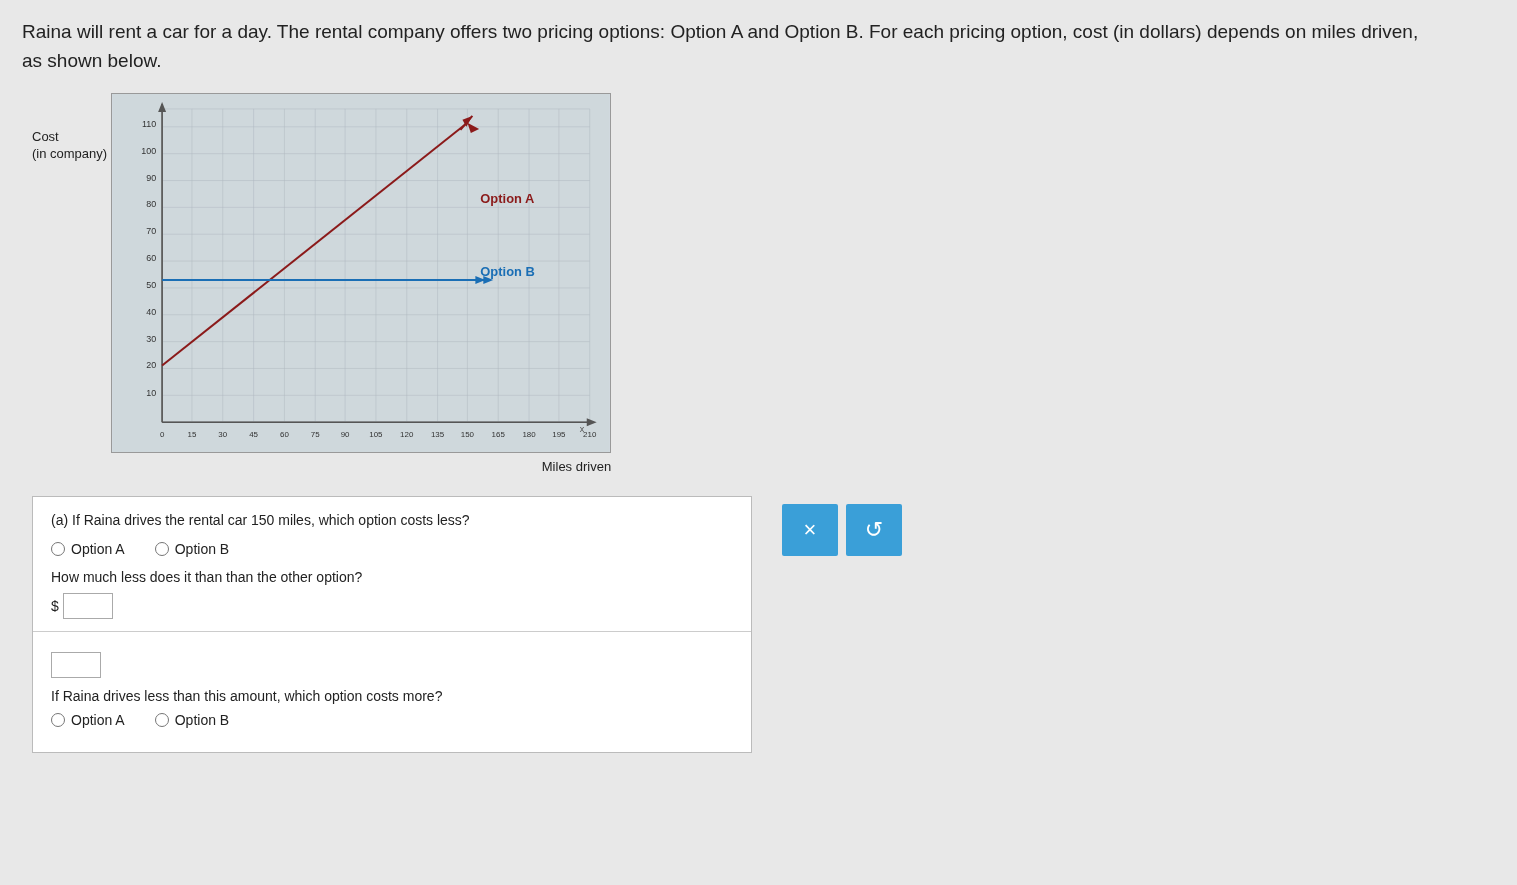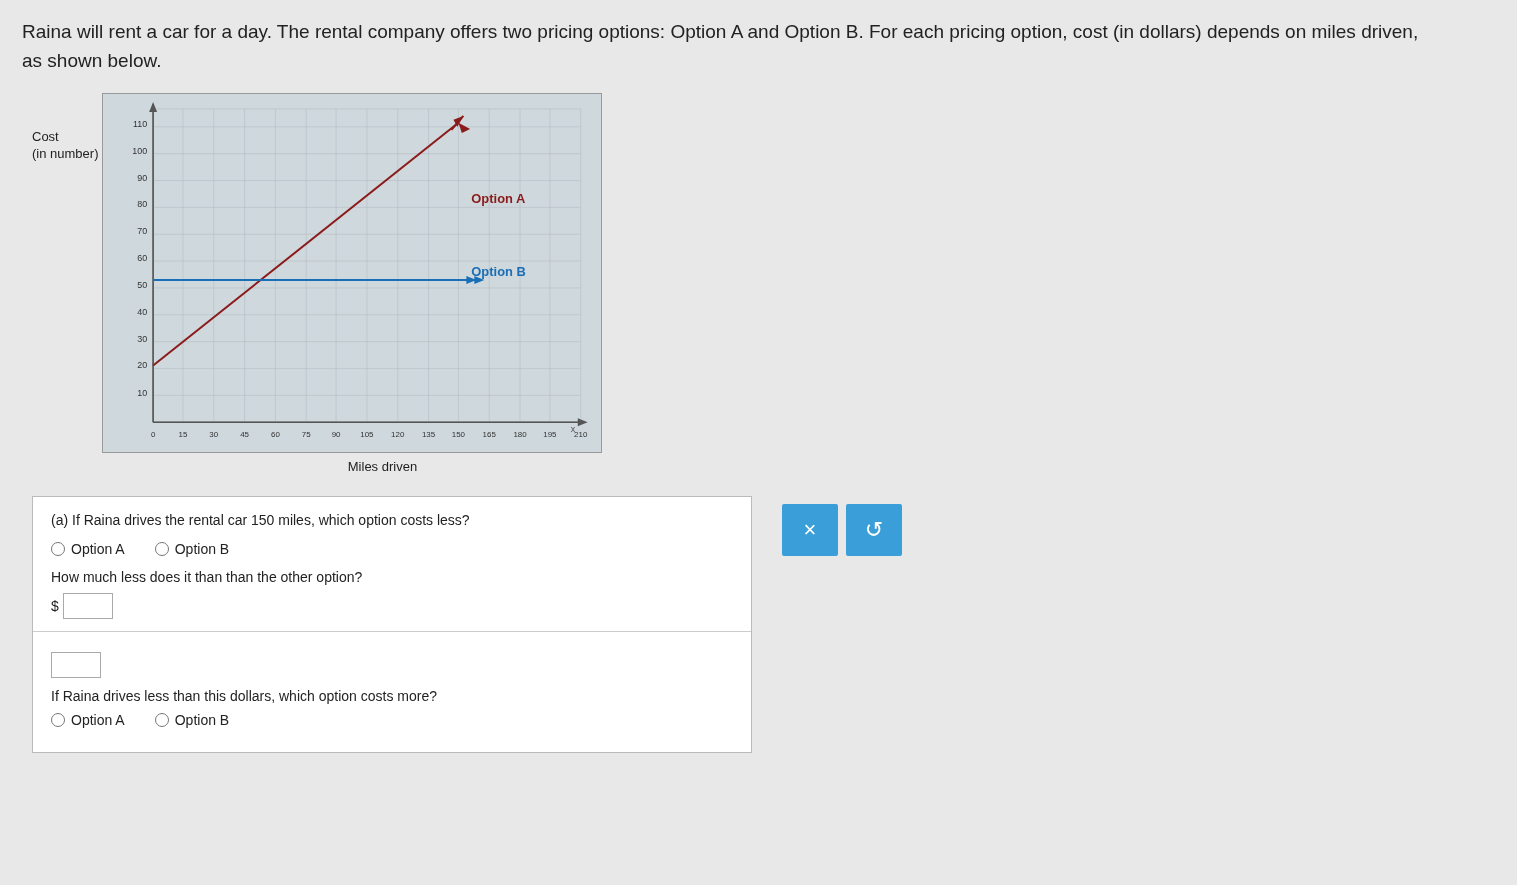--- a/index.html
+++ b/index.html
@@ -36,21 +36,21 @@
       width: 500px;
       height: 360px;
       background: #d6dce4;
       border: 1px solid #999;
     }
     .chart-svg {
       width: 100%;
       height: 100%;
     }
     .x-axis-label {
-      text-align: center;
+      text-align: right;
       font-size: 13px;
       margin-top: 6px;
       margin-left: 60px;
       width: 440px;
     }
     .questions-and-buttons {
       display: flex;
       align-items: flex-start;
       gap: 30px;
       margin-left: 10px;
@@ -154,21 +154,21 @@
     }
   </style>
 </head>
 <body>
 
 <p class="problem-text">Raina will rent a car for a day. The rental company offers two pricing options: Option A and Option B. For each pricing option, cost (in dollars) depends on miles driven, as shown below.</p>
 
 <div class="chart-area">
   <div class="y-axis-label">
     <span>Cost</span><br>
-    <span>(in number)</span>
+    <span>(in company)</span>
   </div>
   <div>
     <div class="chart-container">
       <svg class="chart-svg" viewBox="0 0 500 360">
 
         <rect x="0" y="0" width="500" height="360" fill="#cfd8dc"></rect>
 
         <line x1="50" y1="15" x2="50" y2="330" stroke="#999" stroke-width="1"></line>
 
         <line x1="50" y1="330" x2="480" y2="330" stroke="#888" stroke-width="1"></line>
@@ -277,21 +277,21 @@
       </div>
       <div class="sub-question">How much less does it than than the other option?</div>
       <div class="dollar-input-wrap">
         <span class="dollar-sign">$</span>
         <input type="text" class="answer-input" value="" style="">
       </div>
     </div>
 
     <div class="question-section">
       <input type="text" class="miles-input" value="" style="">
-      <div class="sub-question">If Raina drives less than this dollars, which option costs more?</div>
+      <div class="sub-question">If Raina drives less than this amount, which option costs more?</div>
       <div class="radio-group">
         <label class="radio-option">
           <input type="radio" name="part_b" value="option_a" style="">
           <span>Option A</span>
         </label>
         <label class="radio-option">
           <input type="radio" name="part_b" value="option_b" style="">
           <span>Option B</span>
         </label>
       </div>

